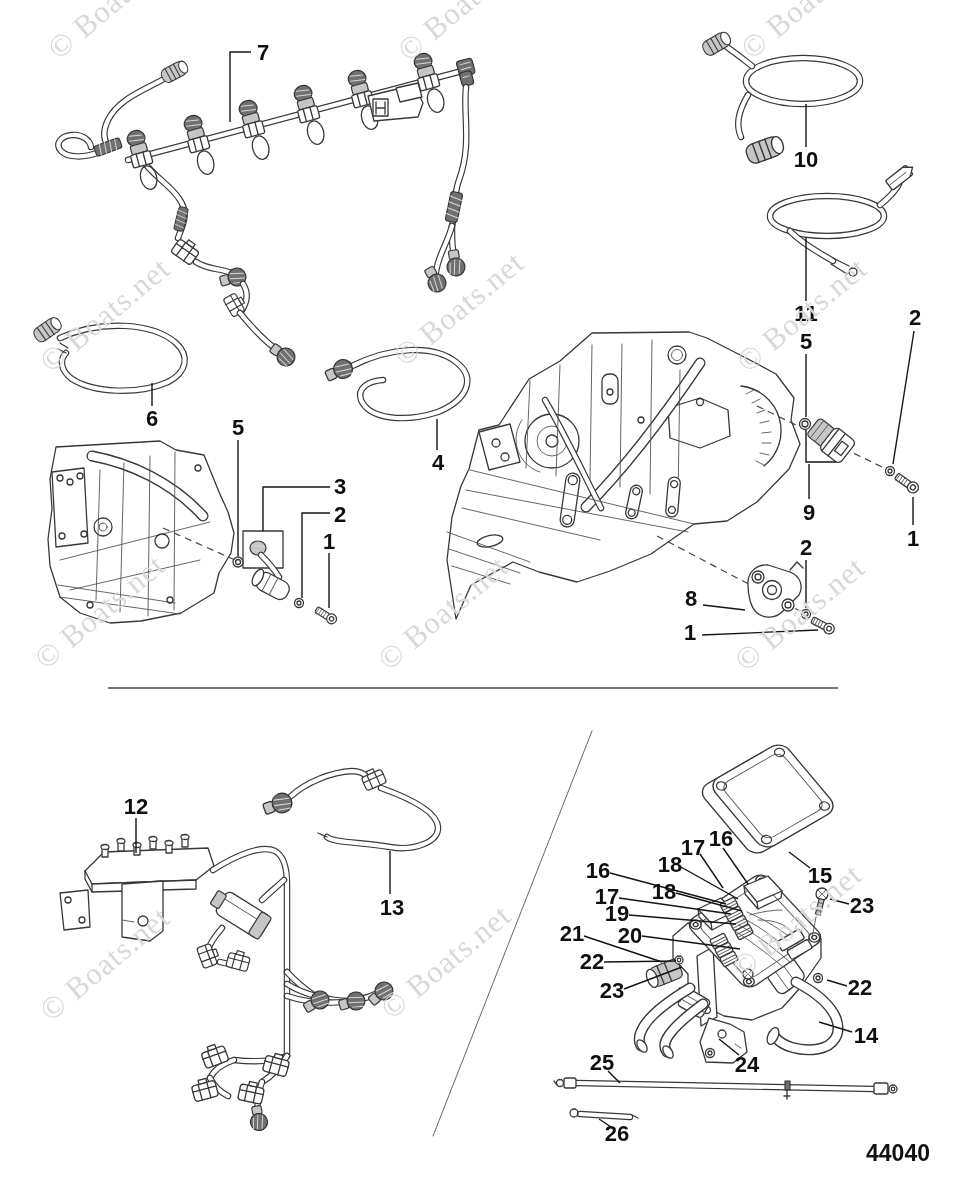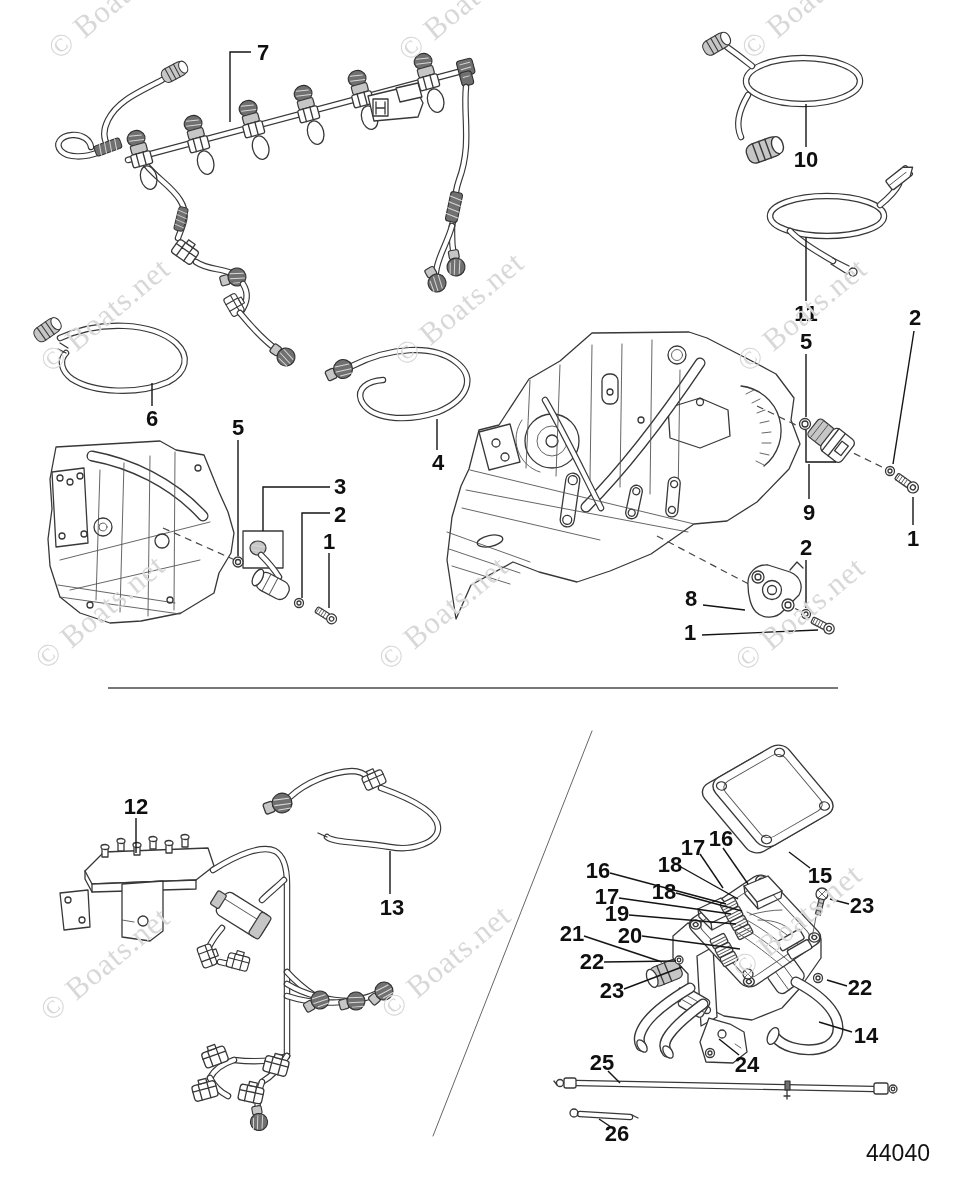--- a/index.html
+++ b/index.html
@@ -5,21 +5,21 @@
   html,body{margin:0;padding:0;background:#fff;}
   #canvas{position:relative;width:961px;height:1200px;background:#ffffff;overflow:hidden;
           font-family:"Liberation Sans",sans-serif;}
   #art,#callout-layer{position:absolute;left:0;top:0;}
   #callout-layer{z-index:3;}
   #wm-layer{position:absolute;left:0;top:0;width:961px;height:1200px;z-index:4;pointer-events:none;}
   .wm{position:absolute;font-family:"Liberation Serif",serif;font-size:31px;color:#d8d8d8;
       letter-spacing:1px;white-space:nowrap;transform:translate(-50%,-50%) rotate(-40deg);
       mix-blend-mode:multiply;}
   #part-number{position:absolute;left:862px;top:1140px;width:72px;text-align:center;z-index:5;
-      font-weight:normal;font-size:23px;color:#111;}
+      font-weight:bold;font-size:23px;color:#111;}
   
   .s{stroke:#383838;stroke-width:1.3;fill:none;stroke-linejoin:round;stroke-linecap:round}
   .sw{stroke:#383838;stroke-width:1.3;fill:#fff;stroke-linejoin:round}
   .sg{stroke:#383838;stroke-width:1.2;fill:#c6c6c6;stroke-linejoin:round}
   .sd{stroke:#2e2e2e;stroke-width:1.1;fill:#707070;stroke-linejoin:round}
   .thin{stroke:#555;stroke-width:.9;fill:none;stroke-linecap:round}
   .thinw{stroke:#d8d8d8;stroke-width:1;fill:none;stroke-linecap:round}
   .to{stroke:#383838;stroke-width:6.5;fill:none;stroke-linecap:round;stroke-linejoin:round}
   .ti{stroke:#ffffff;stroke-width:4.2;fill:none;stroke-linecap:round;stroke-linejoin:round}
   .tO{stroke:#383838;stroke-width:11;fill:none;stroke-linecap:round;stroke-linejoin:round}

